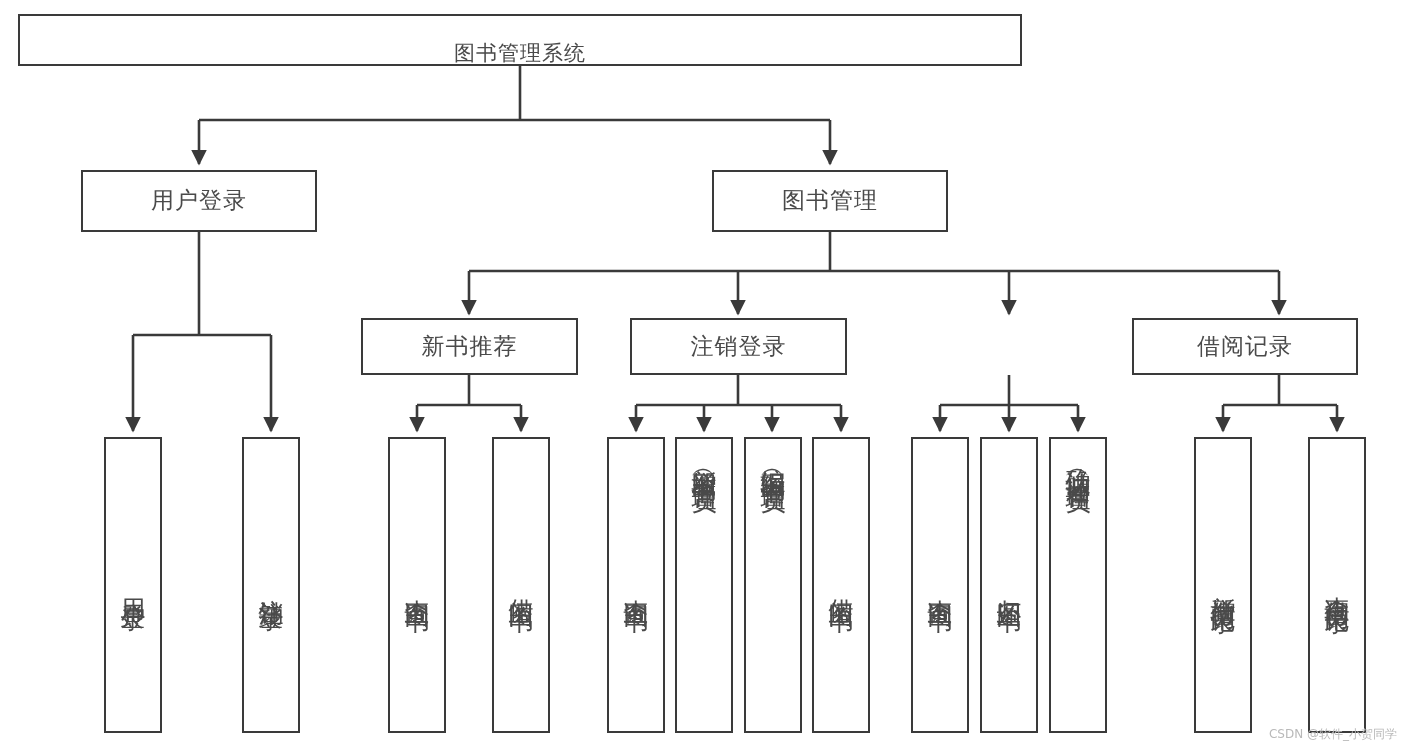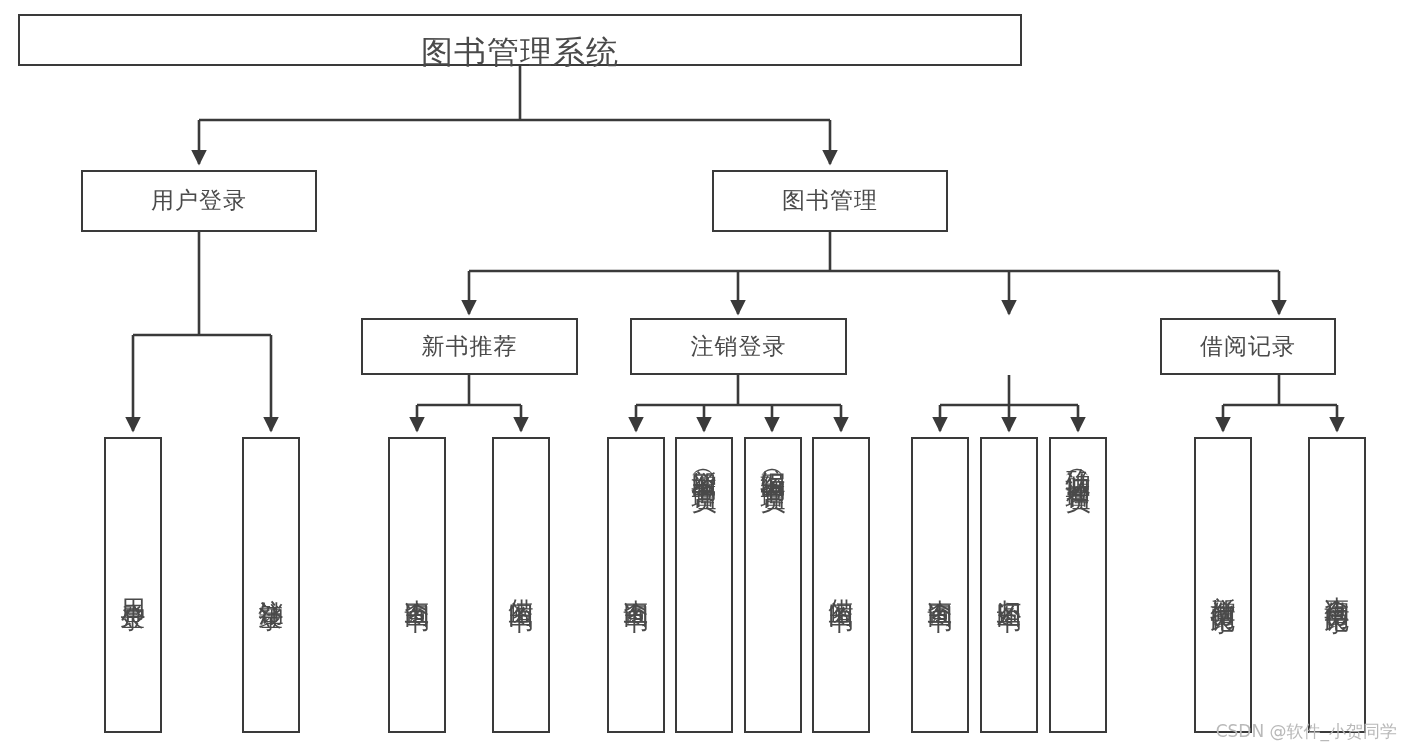--- a/index.html
+++ b/index.html
@@ -43,21 +43,21 @@
     color: #4a4a4a;
     line-height: 1.18;
   }
   
   .node.horiz .node-label {
     font-size: 23px;
     letter-spacing: 1px;
     white-space: nowrap;
   }
   .node.root .node-label {
-    font-size: 32px;
+    font-size: 21px;
     margin-top: 26px;
   }
   
   .node.vert {
     align-items: flex-start;
     padding-top: 10px;
   }
   .node.vert .node-label {
     writing-mode: vertical-rl;
     text-orientation: upright;
@@ -68,21 +68,21 @@
     max-height: 280px;
   }
   .node.vert.centered {
     align-items: center;
     padding-top: 0;
   }
   .watermark {
     position: absolute;
     right: 8px;
     bottom: 4px;
-    font-size: 17px;
+    font-size: 12px;
     color: #b9b9b9;
     white-space: nowrap;
     z-index: 5;
     font-family: "DejaVu Sans", "Liberation Sans", sans-serif;
   }
 </style>
 </head>
 <body>
 
 <div id="diagram-root">
@@ -147,21 +147,21 @@
   <div class="node horiz" style="left:361px; top:318px; width:217px; height:57px;">
     <span class="node-label">新书推荐</span>
   </div>
 
   <div class="node horiz" style="left:712px; top:170px; width:236px; height:62px;">
     <span class="node-label">图书管理</span>
   </div>
   <div class="node horiz" style="left:630px; top:318px; width:217px; height:57px;">
     <span class="node-label">注销登录</span>
   </div>
-  <div class="node horiz" style="left:1160px; top:318px; width:176px; height:57px;">
+  <div class="node horiz" style="left:1132px; top:318px; width:226px; height:57px;">
     <span class="node-label">借阅记录</span>
   </div>
 
   <div class="node vert centered" style="left:104px; top:437px; width:58px; height:296px;">
     <span class="node-label">用户登录</span>
   </div>
   <div class="node vert centered" style="left:242px; top:437px; width:58px; height:296px;">
     <span class="node-label">注销登录</span>
   </div>
 

